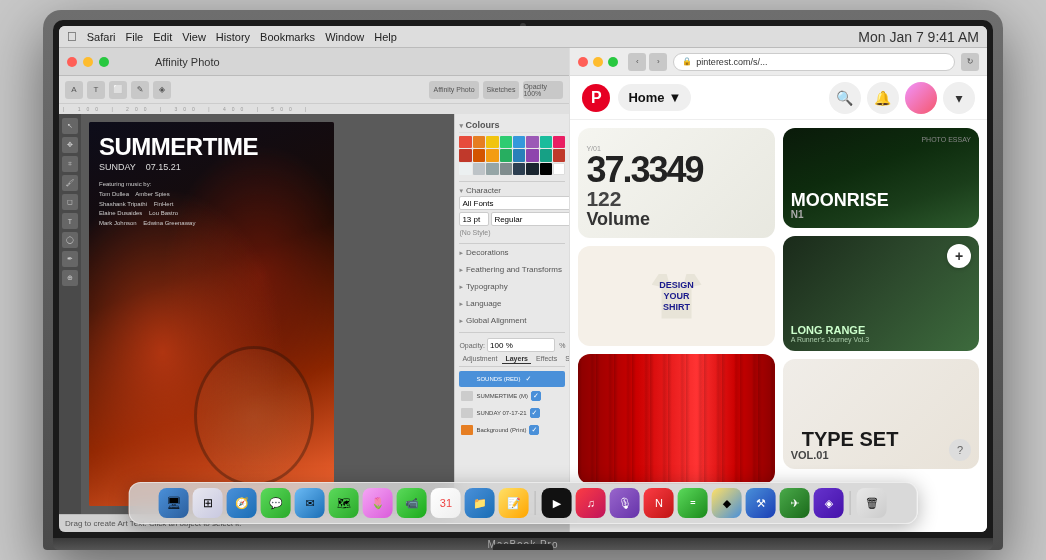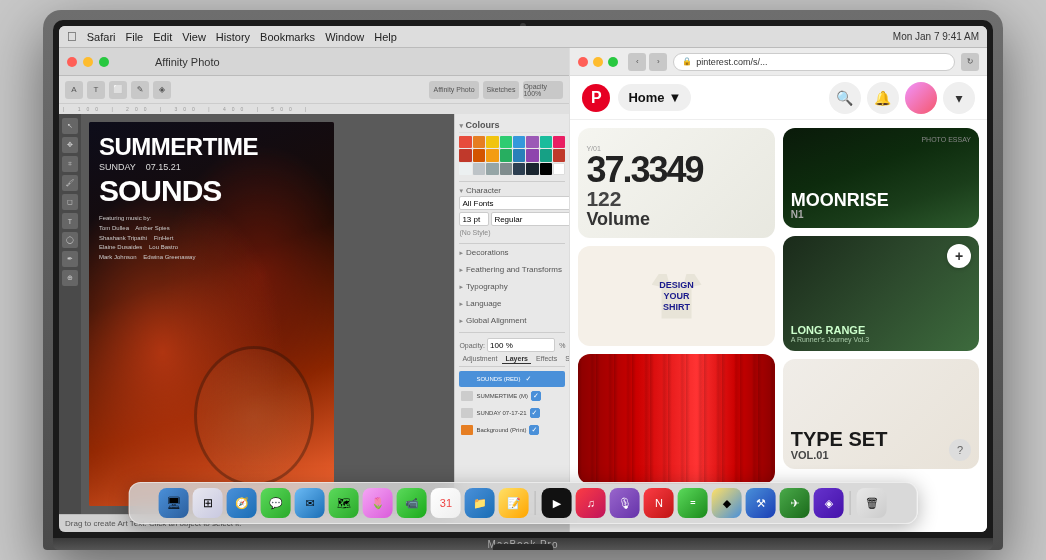--- a/index.html
+++ b/index.html
@@ -86,21 +86,21 @@
       font-size: 11px;
       color: #222;
       font-weight: 500;
     }
 
     .menubar-right {
       margin-left: auto;
       display: flex;
       align-items: flex-start;
       gap: 8px;
-      font-size: 10px;
+      font-size: 14px;
       color: #333;
     }
 
     
     .screen-content {
       display: flex;
       width: 100%;
       height: calc(100% - 22px);
     }
 
@@ -651,20 +651,21 @@
       position: relative;
       overflow: hidden;
     }
 
     .type-set-title {
       font-size: 20px;
       font-weight: 900;
       color: #1a1a1a;
       text-transform: uppercase;
       line-height: 1;
+      margin-left: 11px;
     }
 
     .type-set-sub {
       font-size: 11px;
       font-weight: 700;
       color: #444;
     }
 
     
     .overlay-plus {
@@ -921,21 +922,20 @@
               <div class="poster">
                 <div class="poster-bg-image"></div>
                 <div class="poster-circle"></div>
                 <div class="poster-text-content">
                   <div class="poster-title">SUMMERTIME</div>
                   <div class="poster-subtitle">
                     <span>SUNDAY</span>
                     &nbsp;&nbsp;
                     <span>07.15.21</span>
                   </div>
-                  <div class="poster-main-word">SOUNDS</div>
                   <div class="poster-details">
                     <div>Featuring music by:</div>
                     <div>Tom Dullea &nbsp;&nbsp; Amber Spies</div>
                     <div>Shashank Tripathi &nbsp;&nbsp; FinHert</div>
                     <div>Elaine Dusaides &nbsp;&nbsp; Lou Bastro</div>
                     <div>Mark Johnson &nbsp;&nbsp; Edwina Greenaway</div>
                   </div>
                 </div>
               </div>
             </div>

